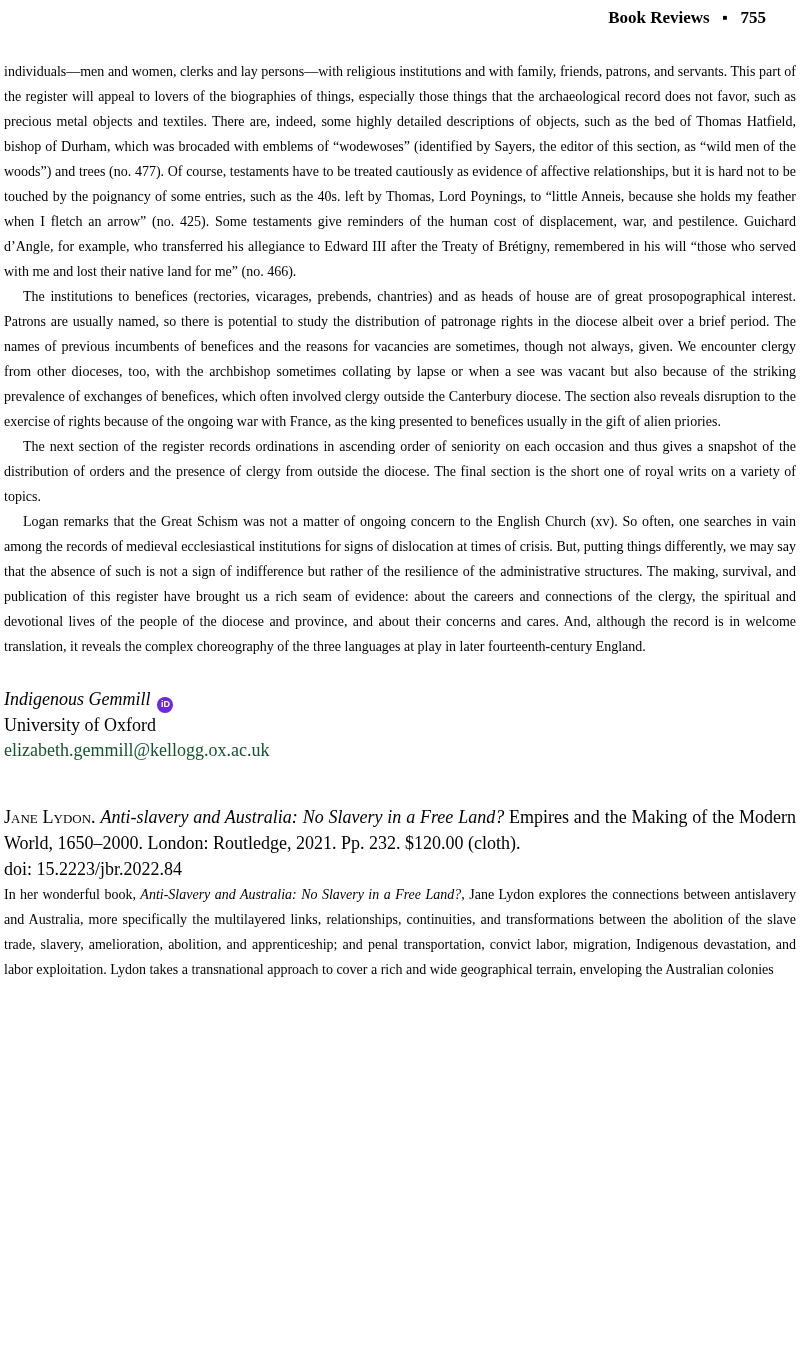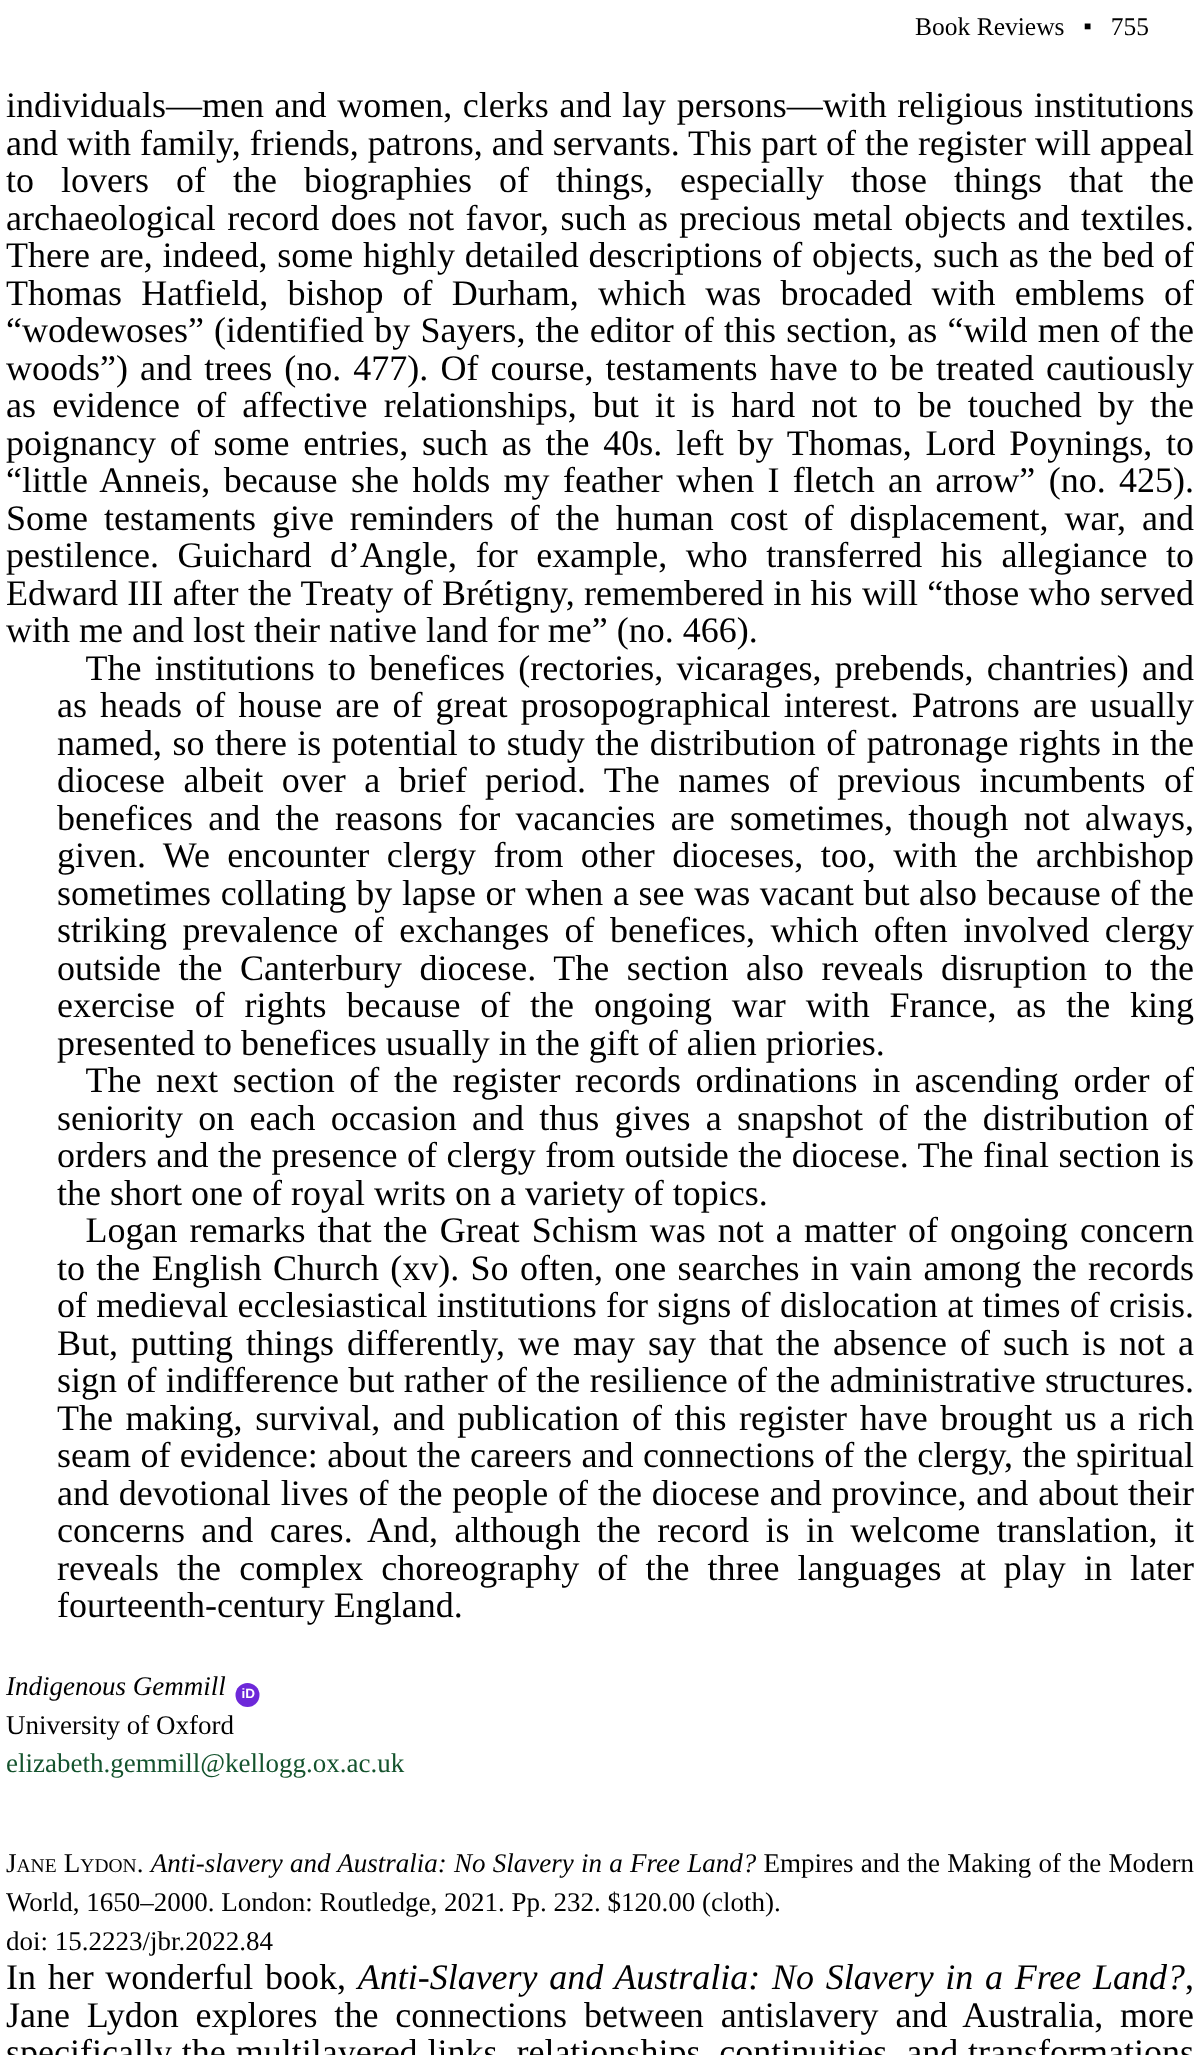--- a/index.html
+++ b/index.html
@@ -6,29 +6,29 @@
   html, body { background:#ffffff; }
   body {
     width:800px; height:1370px; overflow:hidden;
     font-family:"Liberation Serif", serif;
     color:#000000;
   }
   .page { padding:8px 4px 0 4px; }
   .running-head {
     display:flex; justify-content:flex-end; align-items:center;
     gap:13px; padding-right:30px;
-    font-weight:normal; font-size:17px; line-height:20px;text-align:center;
+    font-weight:bold; font-size:17px; line-height:20px;text-align:center;
   }
   .rh-square { font-size:8px; line-height:1; }
   main { margin-top:31px; }
   .body-par {
-    font-size:24px; line-height:25px; text-align:justify;
+    font-size:14px; line-height:25px; text-align:justify;
     hyphens:auto; -webkit-hyphens:auto;
   }
-  .indent { text-indent:19px;margin-left:34px; }
+  .indent { text-indent:19px; }
   .italic { font-style:italic; }
   .signature { margin-top:28px; font-size:18px; line-height:25px; }
   .orcid {
     display:inline-flex; width:16px; height:16px; border-radius:50%;
     background:#6d28d9; color:#ffffff; align-items:center; justify-content:center;
     font-family:"Liberation Sans", sans-serif; font-size:9px; font-weight:bold;
     margin-left:7px; vertical-align:-2px; cursor:pointer;
   }
   .sig-email { color:#14532d; text-decoration:none; cursor:pointer; }
   .citation { margin-top:41px; font-size:18px; line-height:26px; }

